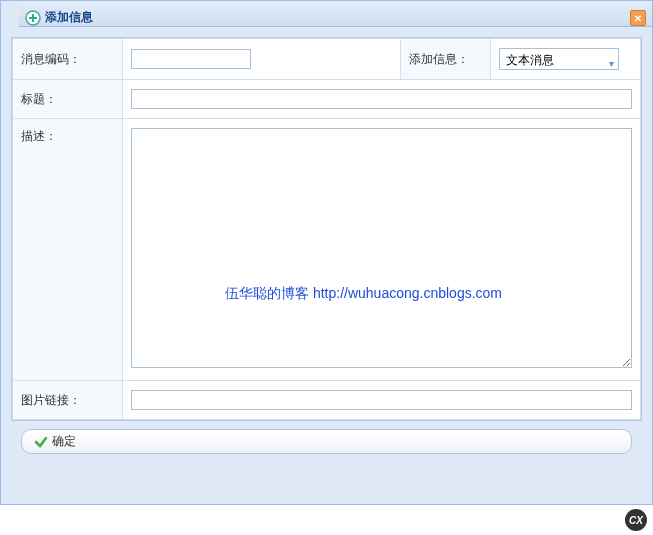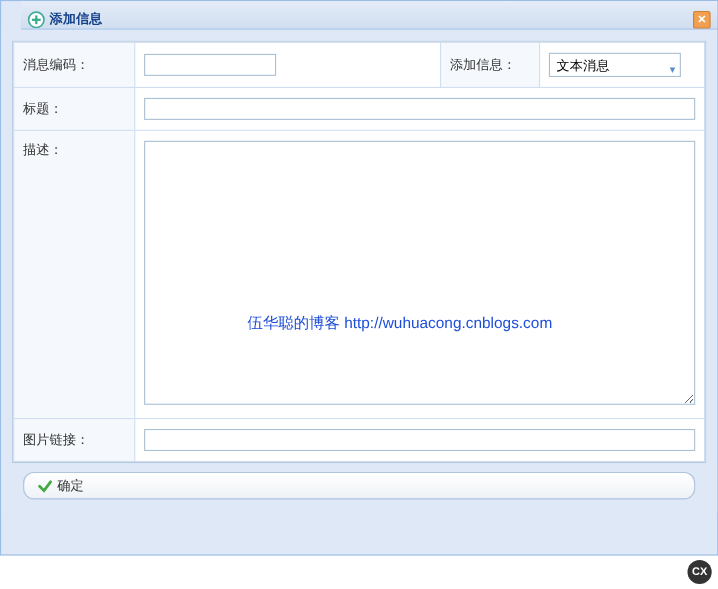--- a/index.html
+++ b/index.html
@@ -157,20 +157,21 @@
       position: absolute;
       bottom: 2px;
       right: 2px;
       display: flex;
       align-items: flex-end;
       gap: 4px;
       color: #888;
       font-size: 11px;
       background: #fff;
       padding: 2px 4px;
+      font-style: italic;
     }
     .corner-logo .cx-icon {
       background: #333;
       color: #fff;
       border-radius: 50%;
       width: 22px;
       height: 22px;
       display: flex;
       align-items: center;
       justify-content: center;

